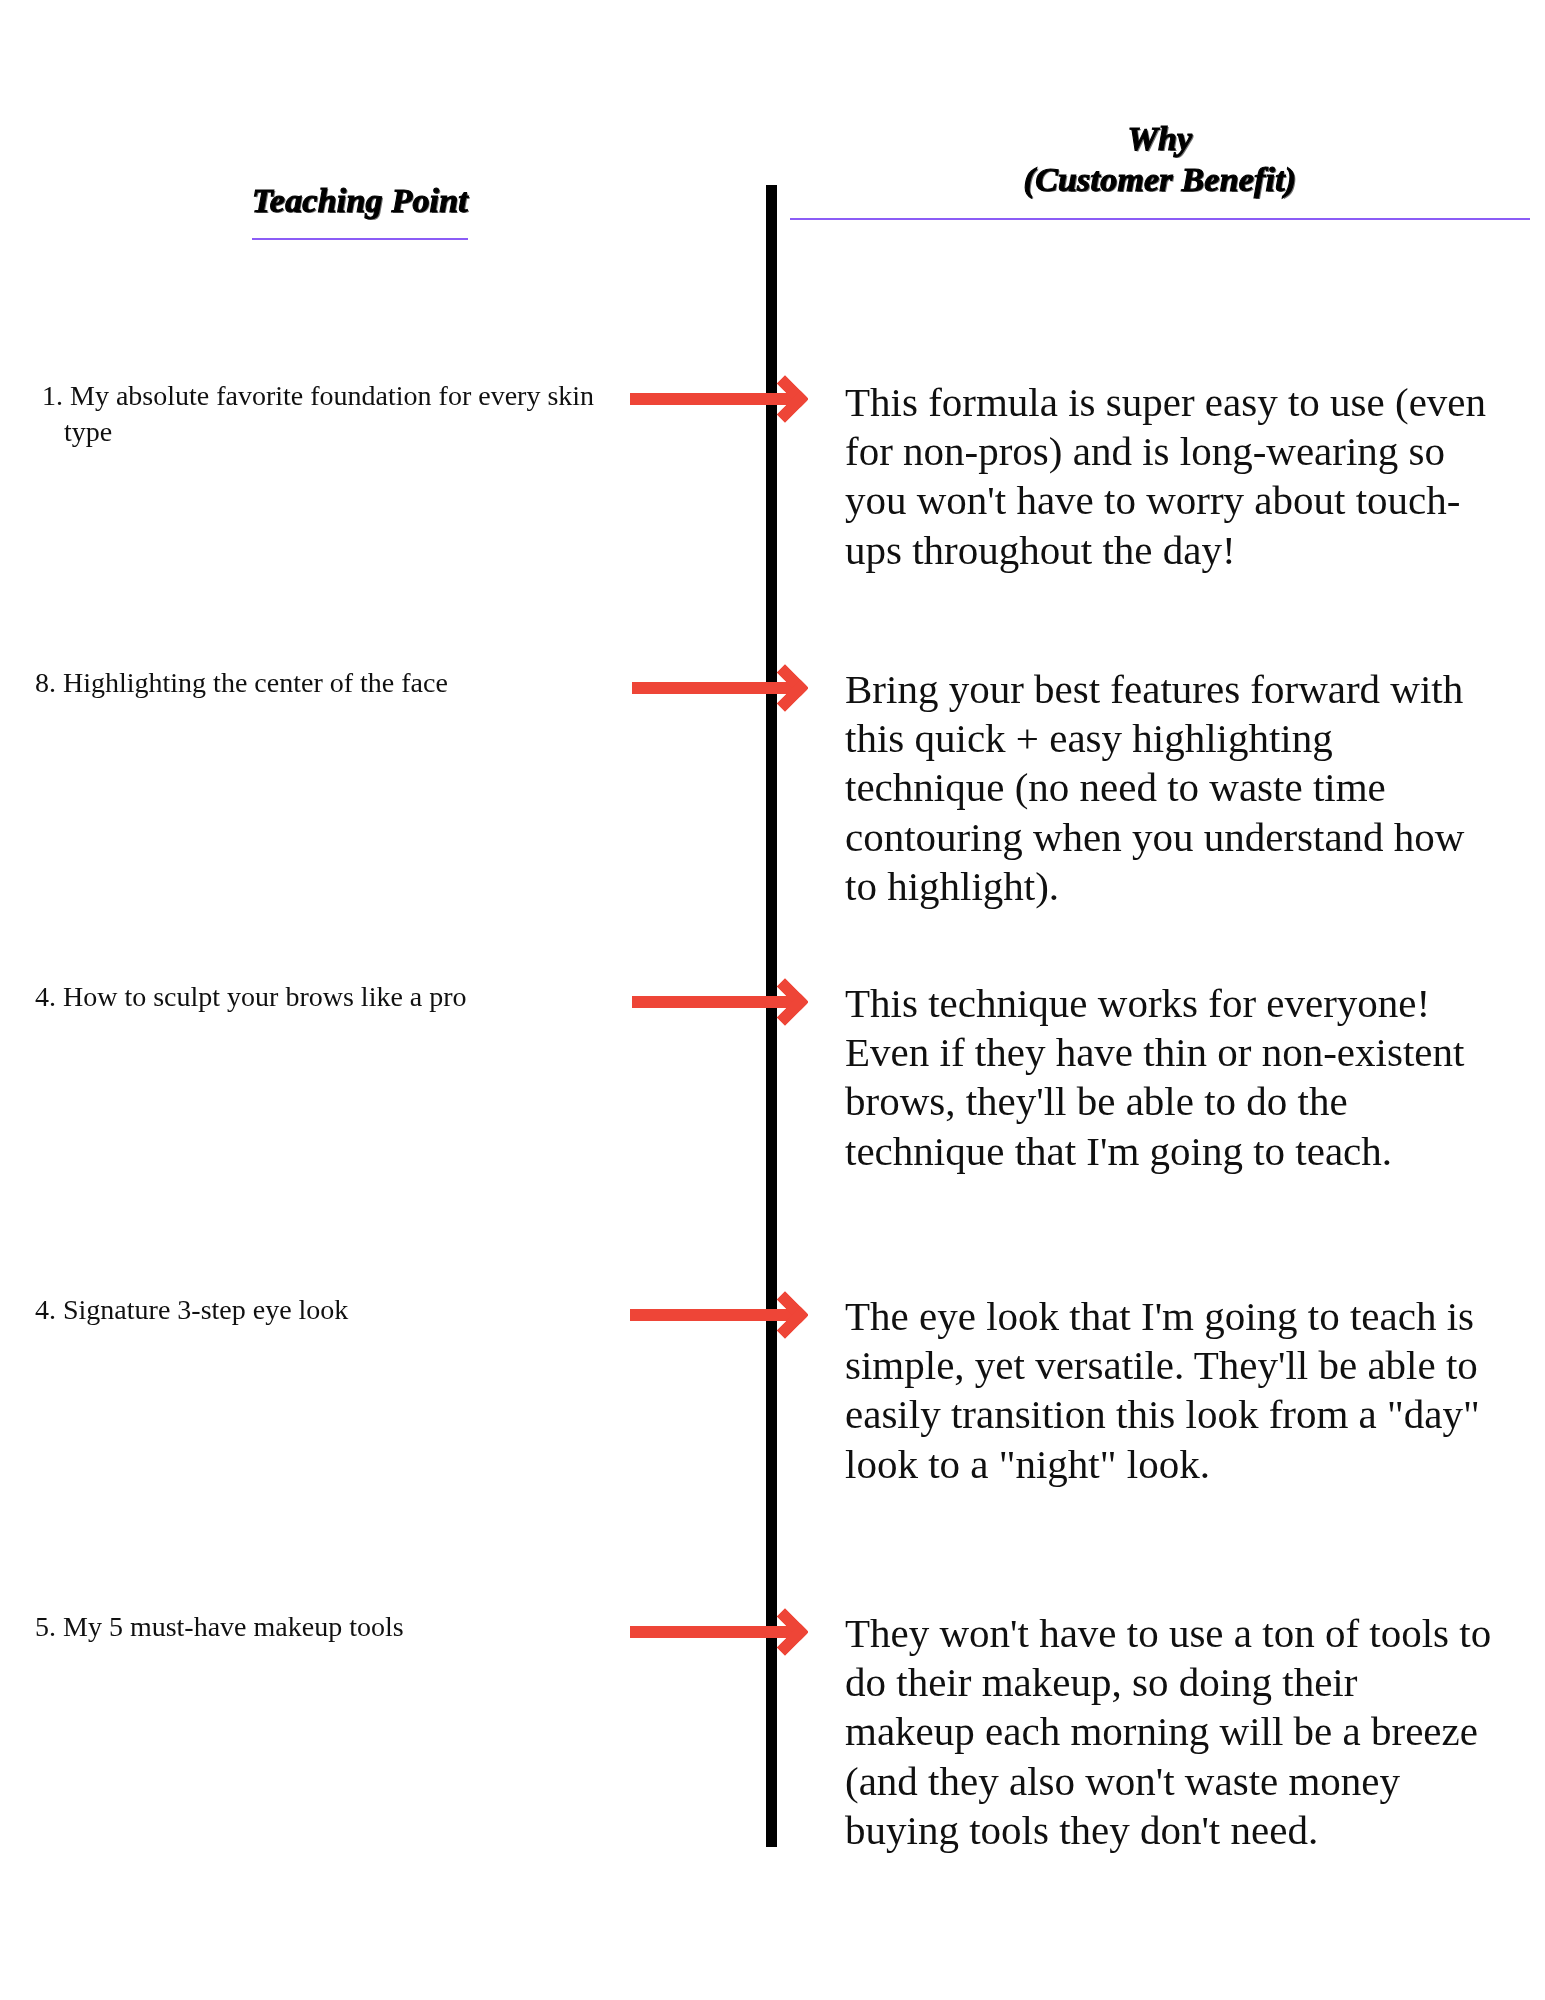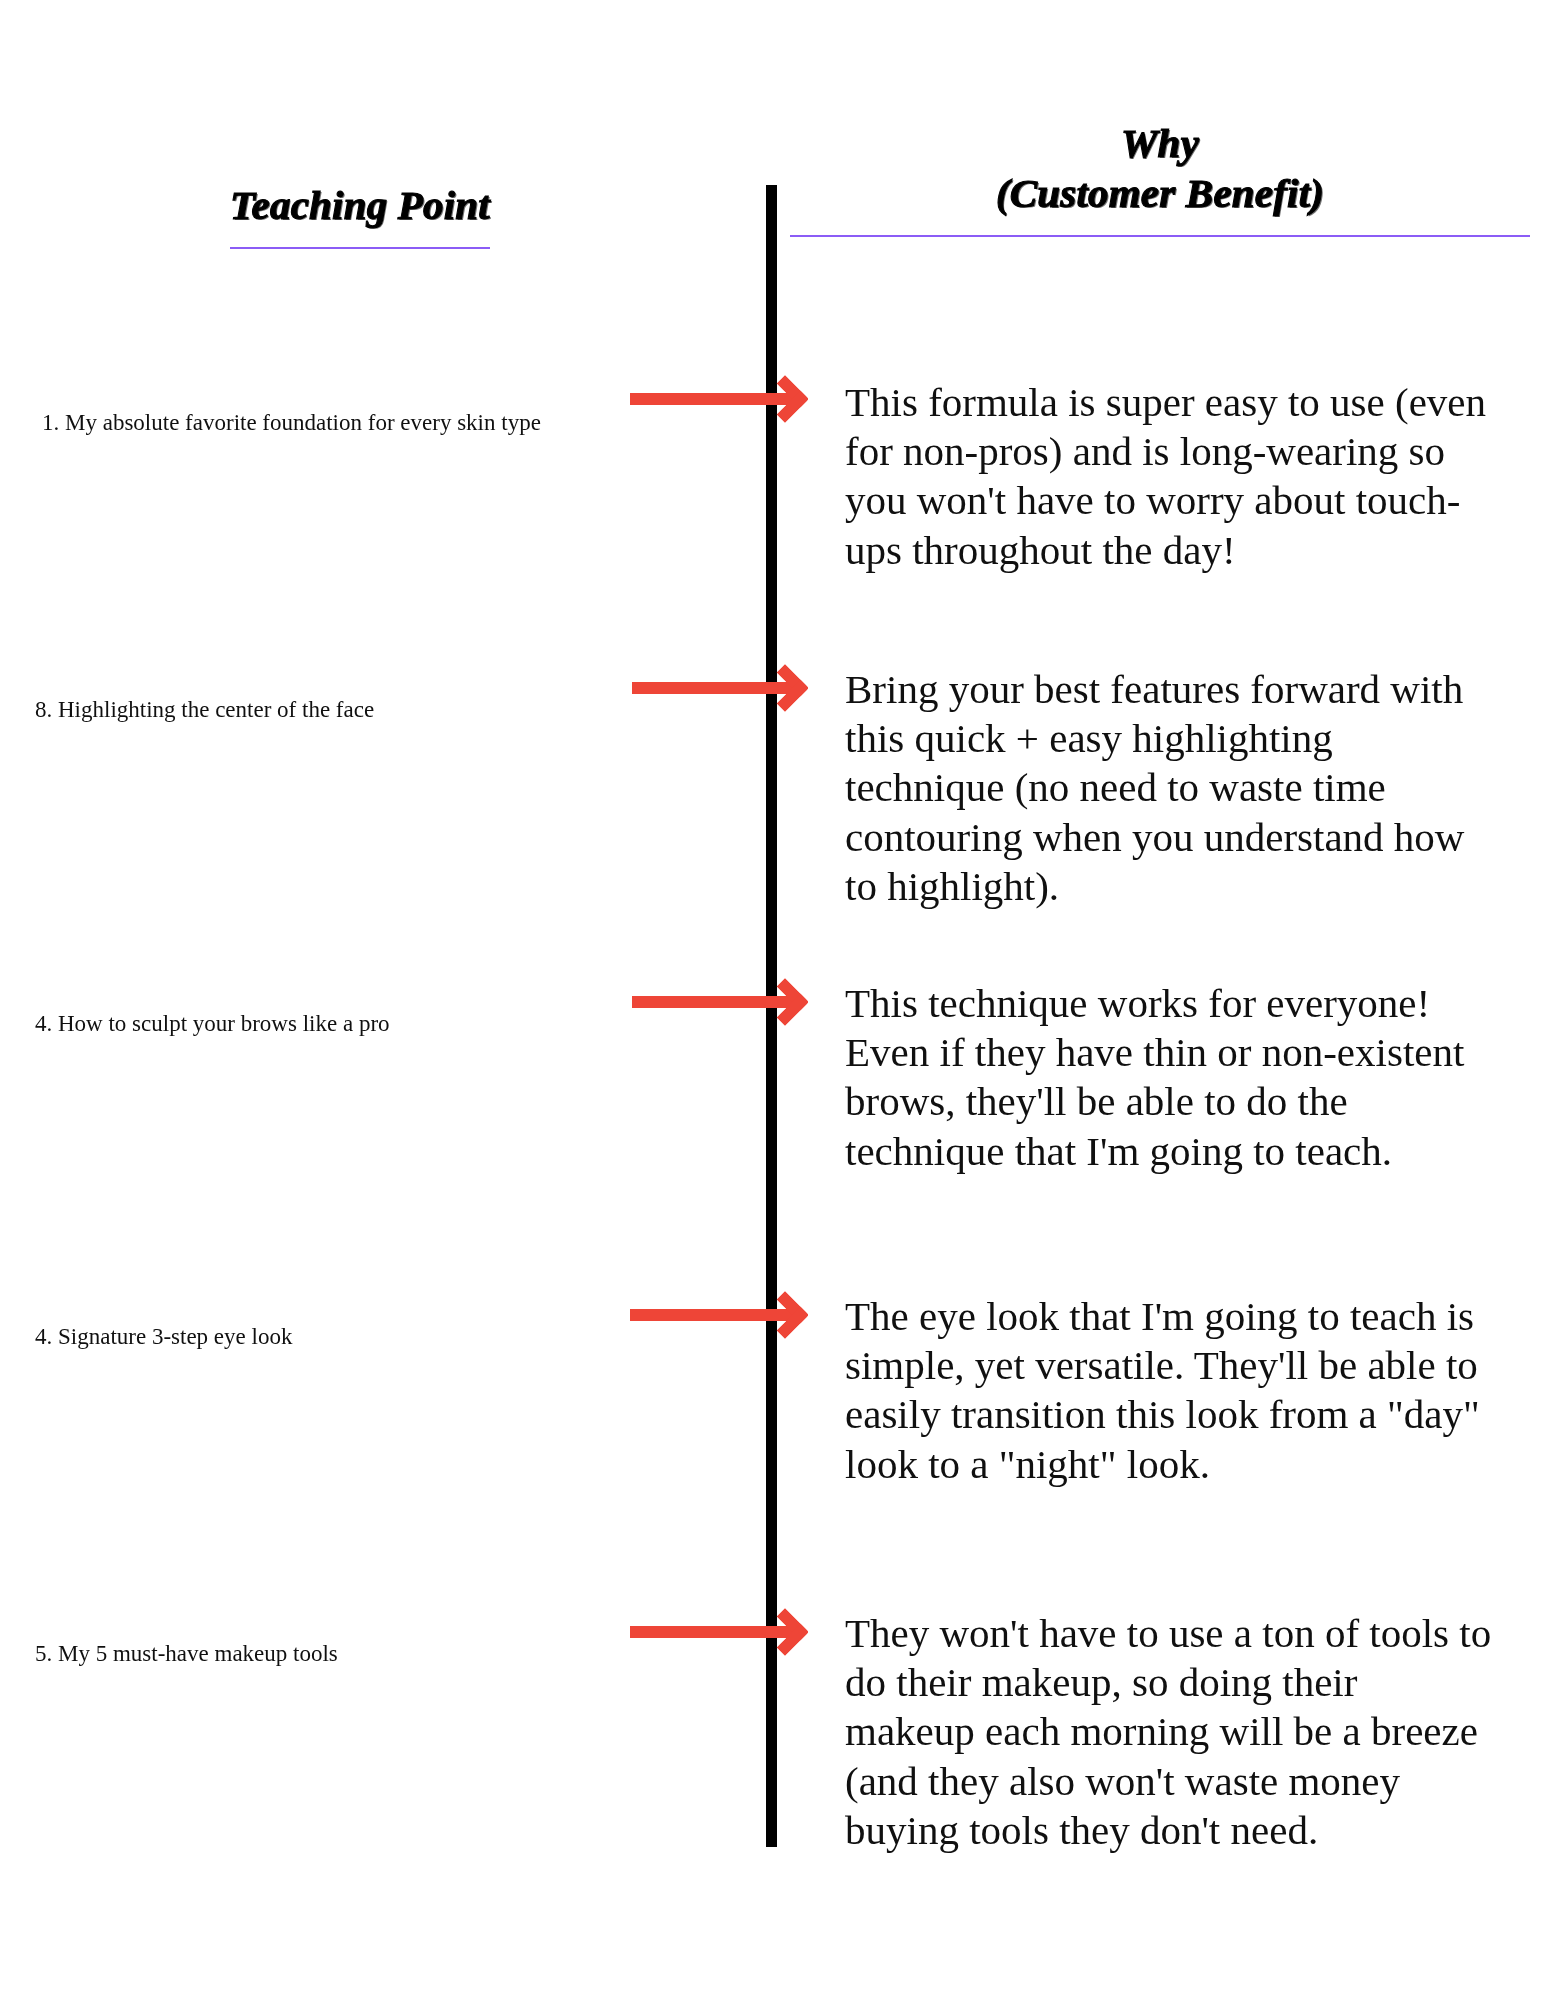--- a/index.html
+++ b/index.html
@@ -51,21 +51,21 @@
     left: 790px;
     top: 118px;
     width: 740px;
     text-align: center;
   }
 
   .hdr-text {
     font-family: "Liberation Serif", "DejaVu Serif", serif;
     font-weight: 700;
     font-style: italic;
-    font-size: 41px;
+    font-size: 34px;
     letter-spacing: 0.2px;
     line-height: 1.22;
     color: #000000;
     -webkit-text-stroke: 1.1px #000000;
     text-shadow: 1.4px 1.4px 0 rgba(0,0,0,0.55);
     display: inline-block;
     white-space: nowrap;
   }
 
   .hdr-text.underlined {
@@ -80,26 +80,25 @@
   .row {
     position: absolute;
     left: 0;
     width: 1545px;
   }
 
   .tp {
     position: absolute;
     left: 35px;
     width: 575px;
-    font-size: 23px;
+    font-size: 28px;
     line-height: 1.28;
     color: #101010;
     text-indent: -22px;
     padding-left: 22px;
-    margin-top: 30px;
   }
   .tp.indent1 { left: 42px; width: 560px; }
 
   .benefit {
     position: absolute;
     left: 845px;
     width: 650px;
     font-size: 41px;
     line-height: 1.20;
     color: #101010;

